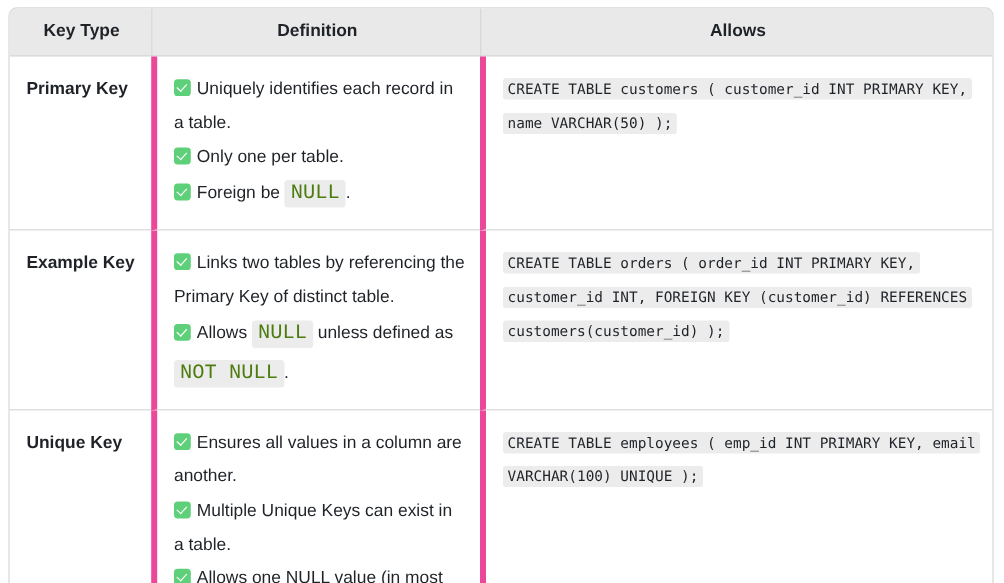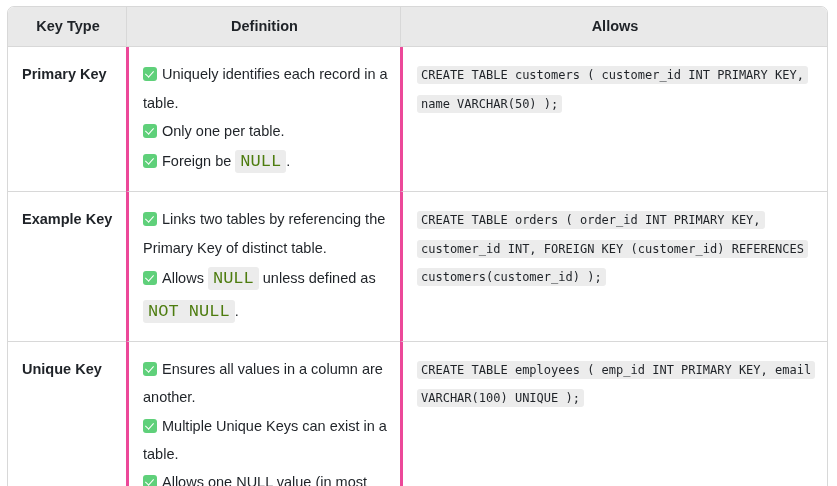--- a/index.html
+++ b/index.html
@@ -54,21 +54,21 @@
   table.key-table thead th + th { border-left: 1px solid #d8d8d8; }
 
   table.key-table tbody td {
     vertical-align: top;
     padding: 13px 12px 13px 14px;
     font-size: 14.5px;
     line-height: 1.95;
     border-bottom: 1px solid #d8d8d8;
   }
   table.key-table tbody tr:last-child td { border-bottom: none; }
-  table.key-table tbody td + td { border-left: 3px solid #ec4899; }
+  table.key-table tbody td + td { border-left: 5px solid #ec4899; }
 
   td.cell-keytype {
     font-weight: 700;
     color: #1f2328;
     line-height: 1.95;
   }
 
   td.cell-definition {
     color: #1f2328;
   }

